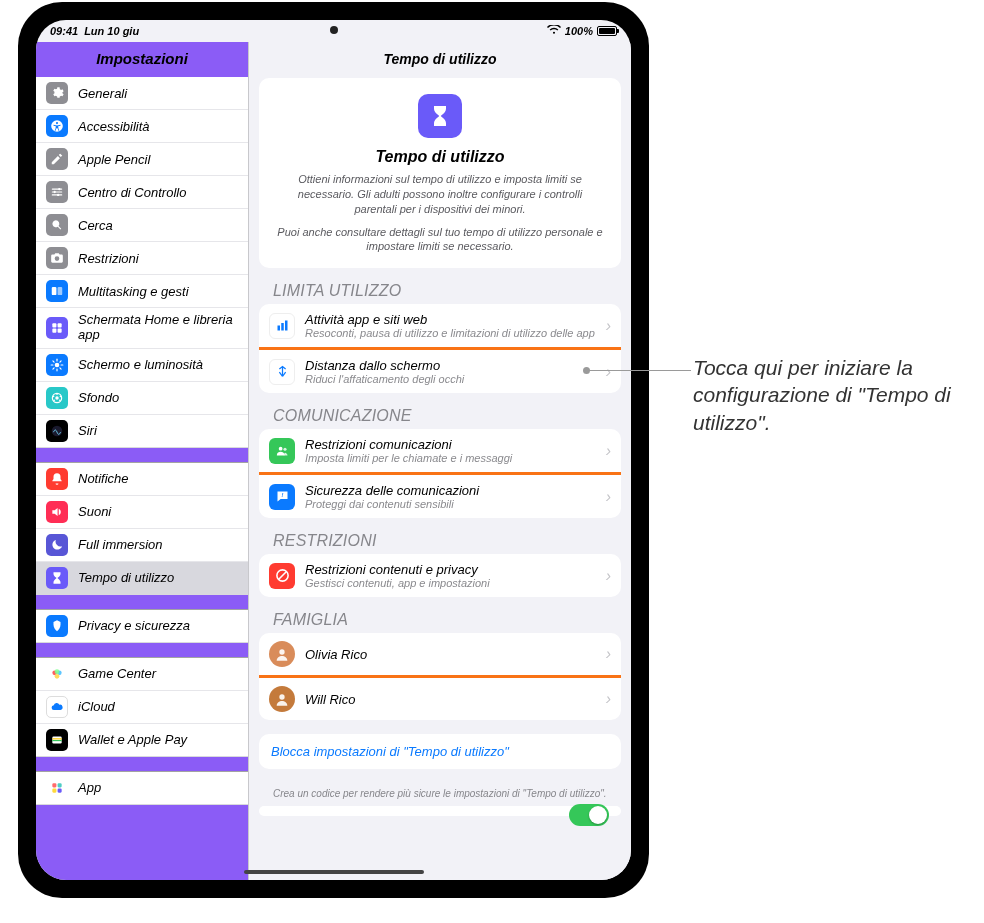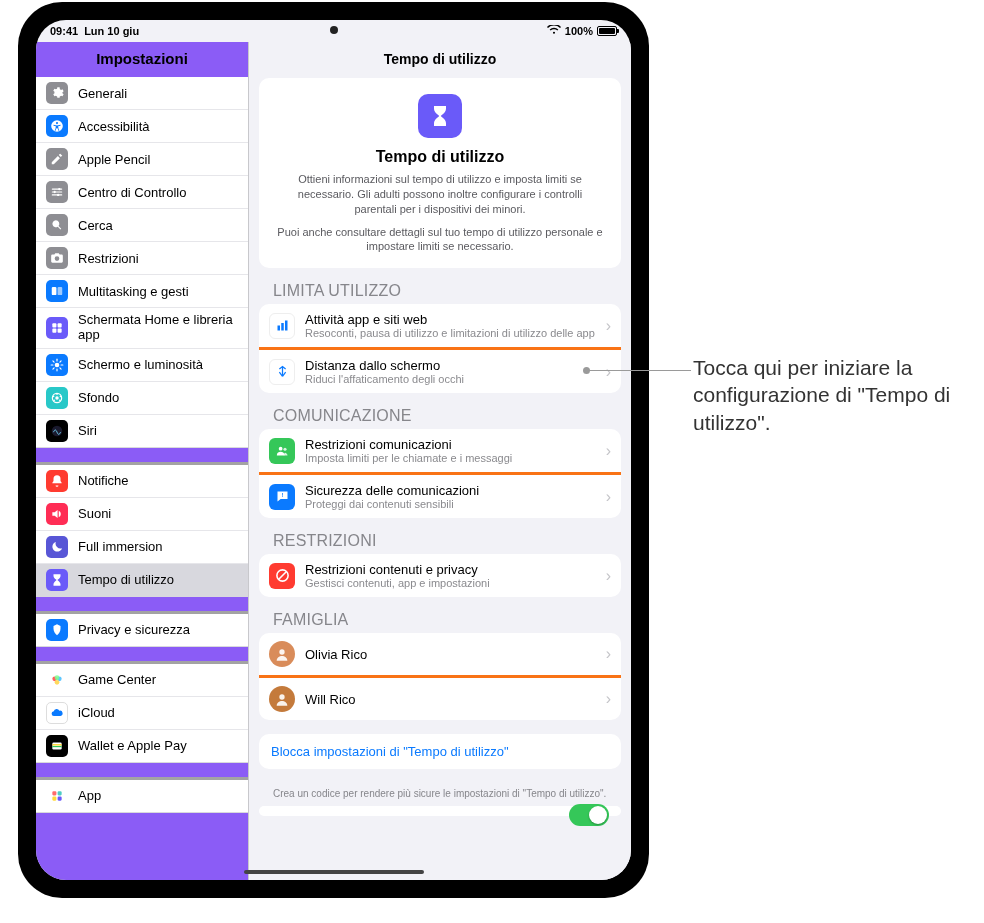--- a/index.html
+++ b/index.html
@@ -1,17 +1,17 @@
 <!DOCTYPE html>
 <html><head>
 <meta charset="utf-8">
 <style>
 * { box-sizing: border-box; margin: 0; padding: 0; }
 body { font-family: -apple-system, "Helvetica Neue", Helvetica, Arial, sans-serif; background: #fff; }
-.stage { position: relative; width: 984px; height: 923px; }
+.stage { position: relative; width: 984px; height: 923px; font-style: italic; }
 
 .device {
   position: absolute; left: 18px; top: 2px; width: 631px; height: 896px;
   background: #000; border-radius: 44px; padding: 18px;
 }
 .screen {
   width: 100%; height: 100%; background: #f2f2f7; border-radius: 30px;
   overflow: hidden; display: flex; flex-direction: column; position: relative;
 }
 .camera-notch { position: absolute; top: 6px; left: 50%; transform: translateX(-50%);
@@ -30,21 +30,21 @@
 .battery-fill { position: absolute; left: 1px; top: 1px; bottom: 1px; right: 1px;
   background: #000; border-radius: 1px; }
 
 .panes { flex: 1; display: flex; min-height: 0; }
 
 
 .sidebar { width: 213px; background: #8b5cf6; border-right: 1px solid #c8c8cc;
   display: flex; flex-direction: column; }
 .sidebar-title { text-align: center; font-size: 15px; font-weight: 600; padding: 8px 0 10px; }
 .sb-scroll { overflow: hidden; flex: 1; }
-.sb-group { background: #fff; border-top: 3px solid #a3a3a3; border-bottom: 1px solid #d9d9dd;
+.sb-group { background: #fff; border-top: 1px solid #a3a3a3; border-bottom: 1px solid #d9d9dd;
   margin-bottom: 14px; }
 .sb-item { display: flex; align-items: center; gap: 10px; padding: 5px 10px;
   border-bottom: 1px solid #e6e6ea; font-size: 13px; color: #000; min-height: 32px; }
 .sb-item:last-child { border-bottom: none; }
 .sb-item.selected { background: #d8d8de; }
 .sb-icon { width: 22px; height: 22px; border-radius: 5px; display: flex;
   align-items: center; justify-content: center; color: #fff; font-size: 12px; flex-shrink: 0; }
 .sb-icon svg { width: 14px; height: 14px; }
 
 

